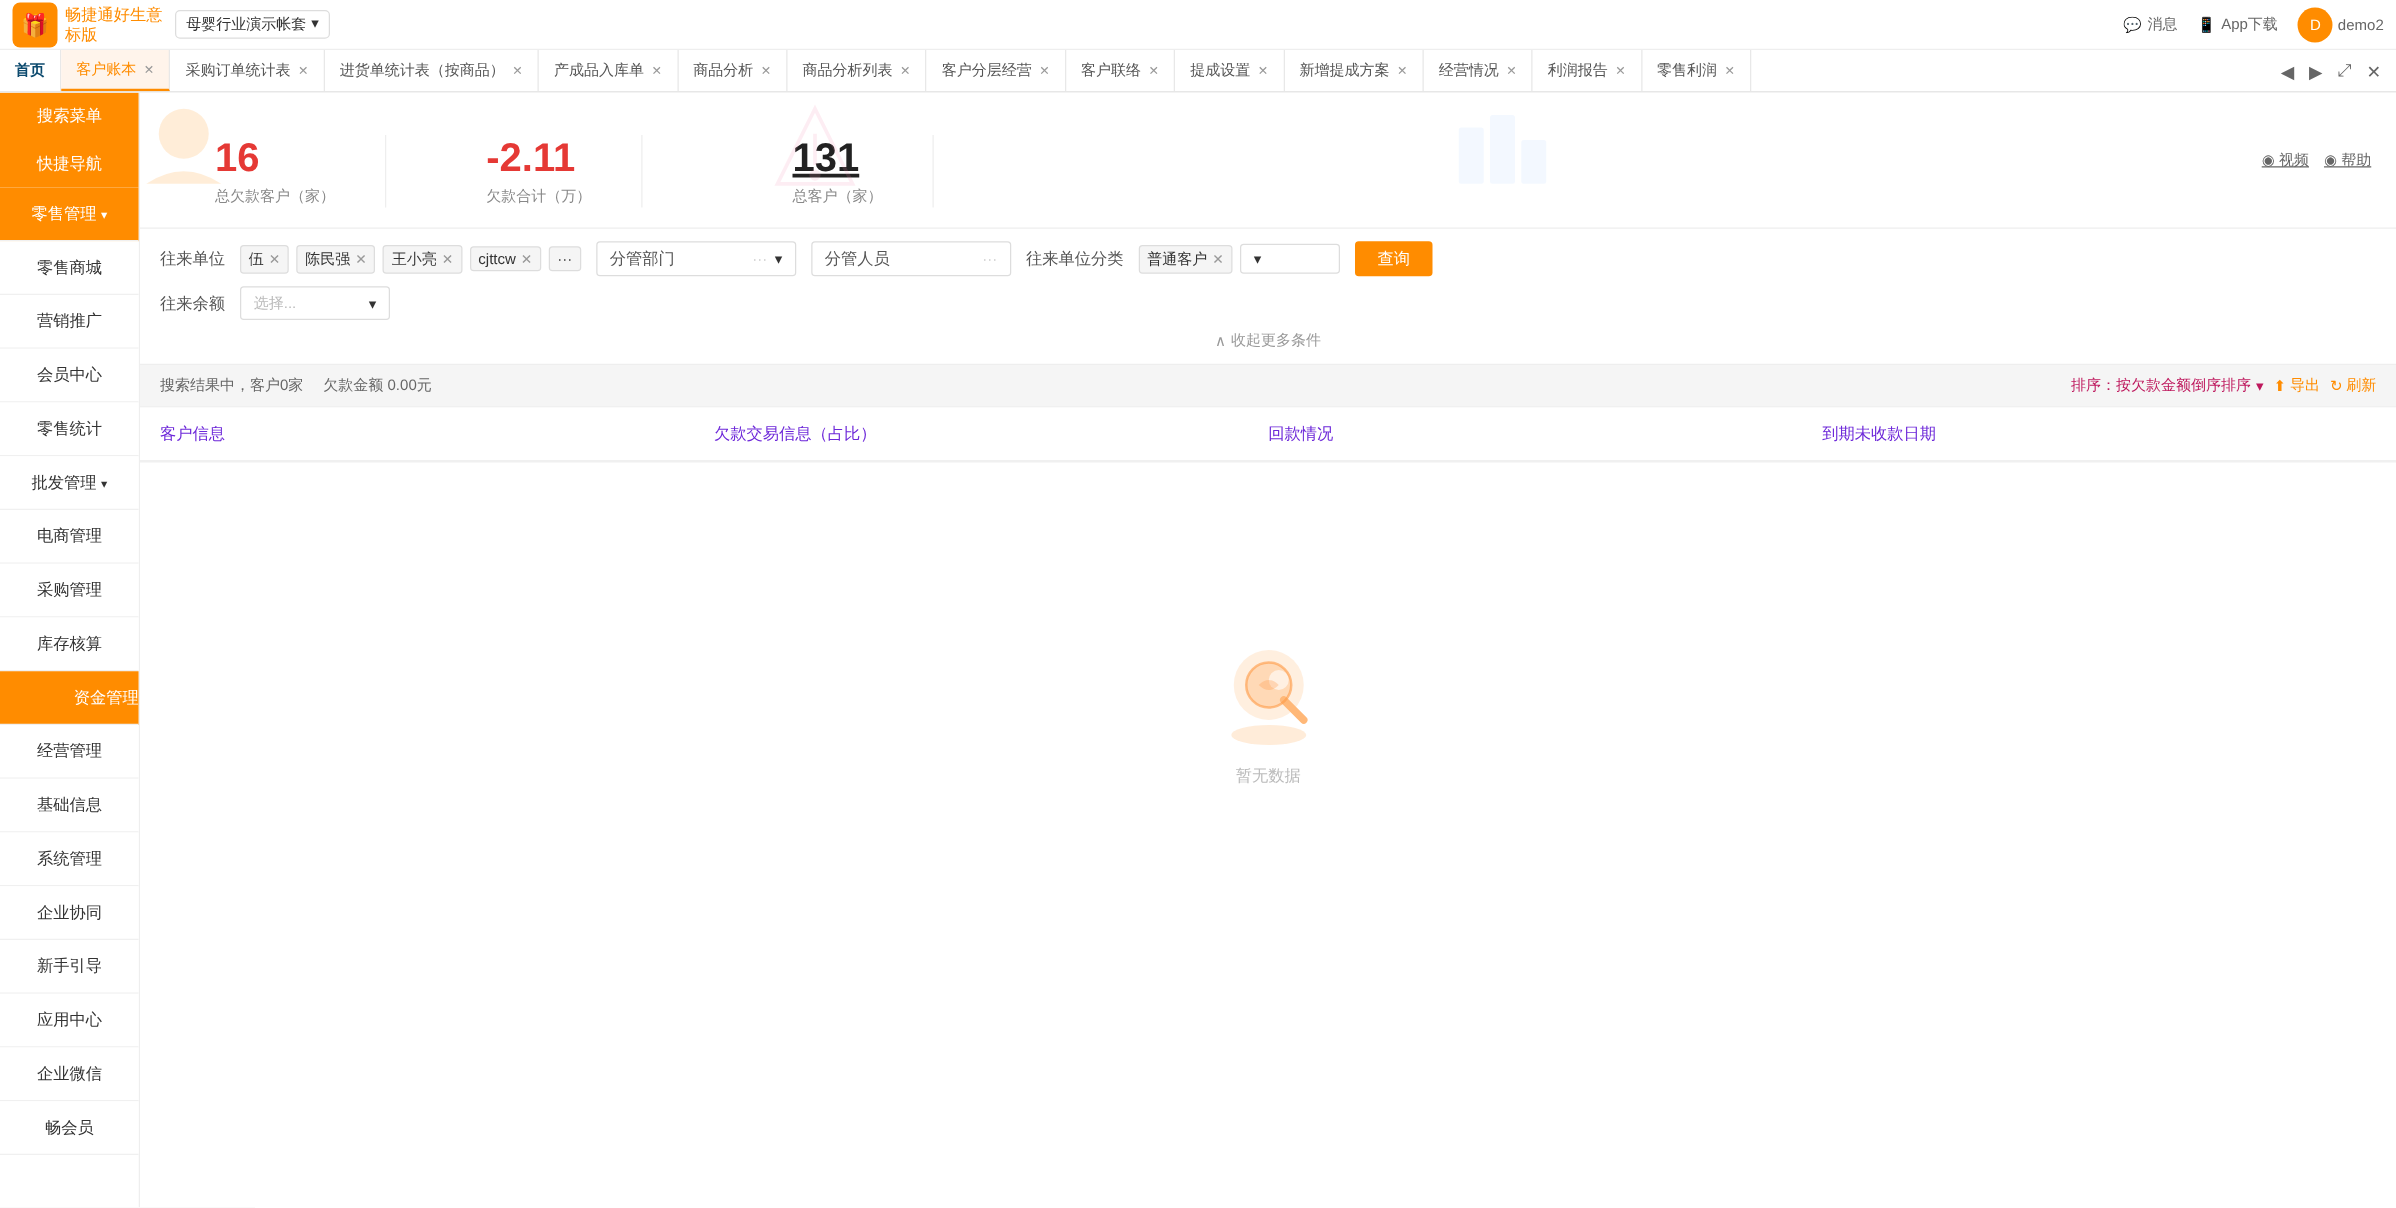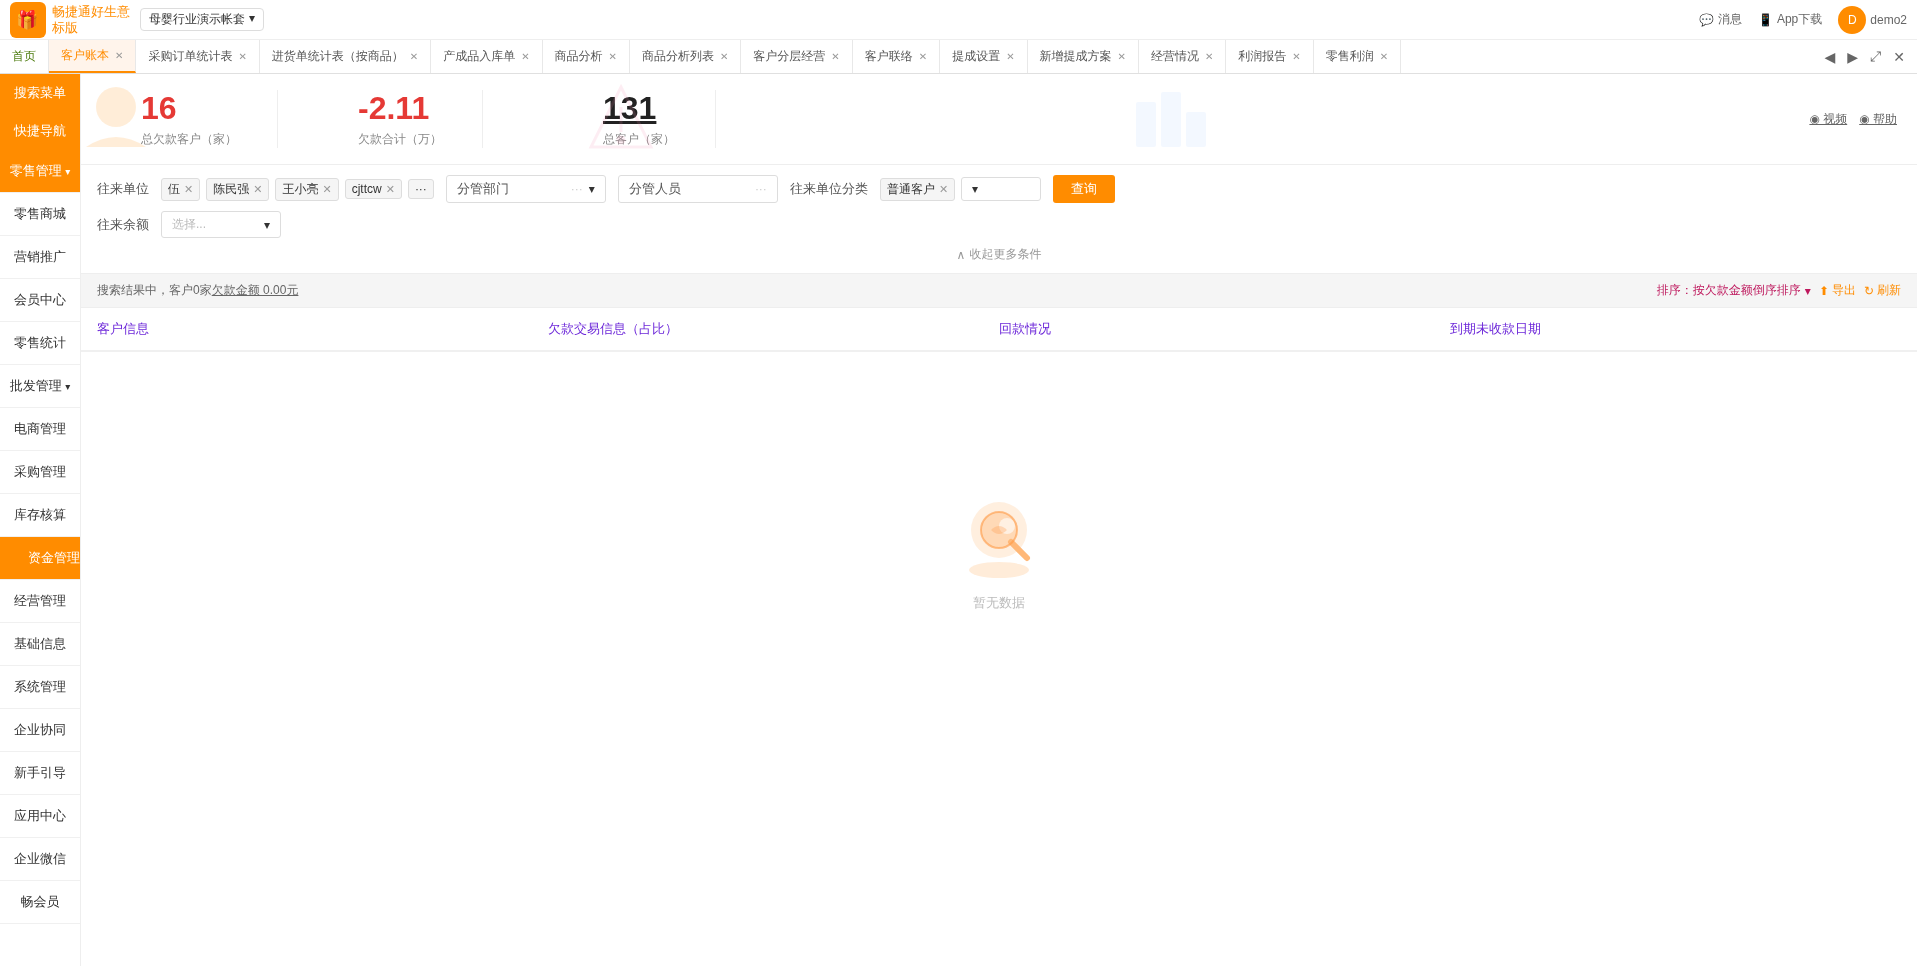--- a/index.html
+++ b/index.html
@@ -24,32 +24,32 @@
     
     .tab-bar {
       display: flex; align-items: center; background: #fff; height: 34px;
       border-bottom: 1px solid #e0e0e0; overflow: hidden; flex-shrink: 0;
     }
     .tab-item {
       display: flex; align-items: center; gap: 4px; padding: 0 12px;
       height: 100%; border-right: 1px solid #e8e8e8; cursor: pointer;
       font-size: 12px; color: #555; white-space: nowrap; position: relative;
     }
-    .tab-item.home { background: #fff; color: #4d7c0f; font-weight: normal; }
+    .tab-item.home { background: #fff; color: #0c4a6e; font-weight: bold; }
     .tab-item.active { background: #fff4eb; color: #ff8c00; border-bottom: 2px solid #ff8c00; }
     .tab-item .tab-close { font-size: 10px; color: #999; cursor: pointer; margin-left: 2px; }
     .tab-bar-end { display: flex; align-items: center; margin-left: auto; padding: 0 8px; gap: 4px; }
     .tab-nav-btn { cursor: pointer; color: #666; font-size: 14px; padding: 2px 4px; }
 
     
     .main-layout { display: flex; flex: 1; overflow: hidden; }
 
     
     .sidebar {
-      width: 81px; background: #fff; border-right: 1px solid #eee;
+      width: 112px; background: #fff; border-right: 1px solid #eee;
       display: flex; flex-direction: column; overflow-y: auto; flex-shrink: 0;
     }
     .sidebar-search {
       background: #ff8c00; color: #fff; text-align: center; padding: 10px 0;
       font-size: 13px; cursor: pointer;
     }
     .sidebar-nav { background: #ff8c00; color: #fff; text-align: center; padding: 10px 0; font-size: 13px; cursor: pointer; }
     .sidebar-item {
       text-align: center; padding: 12px 0; font-size: 13px; cursor: pointer;
       color: #333; border-bottom: 1px solid #f0f0f0; background: #fff;
@@ -59,21 +59,21 @@
     .sidebar-item .arrow { font-size: 10px; }
 
     
     .content-area { flex: 1; display: flex; flex-direction: column; overflow: hidden; background: #f5f5f5; }
 
     
     .stats-bar {
       display: flex; align-items: center; background: #fff;
       padding: 16px 20px; gap: 0; border-bottom: 1px solid #eee; flex-shrink: 0; position: relative;
     }
-    .stat-block { display: flex; flex-direction: column; align-items: flex-start; padding: 0 40px; border-right: 1px solid #eee; }
+    .stat-block { display: flex; flex-direction: column; align-items: flex-start; padding: 0 40px; border-right: 1px solid #eee; margin-top: 18px; }
     .stat-block:first-child { padding-left: 10px; }
     .stat-block:last-child { border-right: none; }
     .stat-value { font-size: 32px; font-weight: bold; }
     .stat-value.red { color: #e53935; }
     .stat-value.black { color: #222; font-weight: bold; }
     .stat-label { font-size: 12px; color: #888; margin-top: 4px; }
     .stat-icon { position: absolute; opacity: 0.15; }
     .stat-icon-1 { left: 0; top: 8px; width: 80px; height: 70px; }
     .stat-icon-2 { left: 500px; top: 8px; width: 80px; height: 70px; }
     .stat-icon-3 { left: 1050px; top: 8px; width: 80px; height: 70px; }
@@ -395,21 +395,21 @@
         <div style="display:flex;justify-content:center;margin-top:4px;">
           <div class="collapse-btn">
             <span>∧</span>
             <span>收起更多条件</span>
           </div>
         </div>
       </div>
 
       <div class="result-bar">
         <span>搜索结果中，客户0家</span>
-        <span style="text-decoration:underline;">欠款金额 0.00元</span>
+        <span style="margin-left:16px;">欠款金额 0.00元</span>
         <div class="result-bar-right">
           <div class="sort-btn">
             <span>排序：按欠款金额倒序排序</span>
             <span>▾</span>
           </div>
           <div class="action-btn">
             <span>⬆</span>
             <span>导出</span>
           </div>
           <div class="action-btn">

